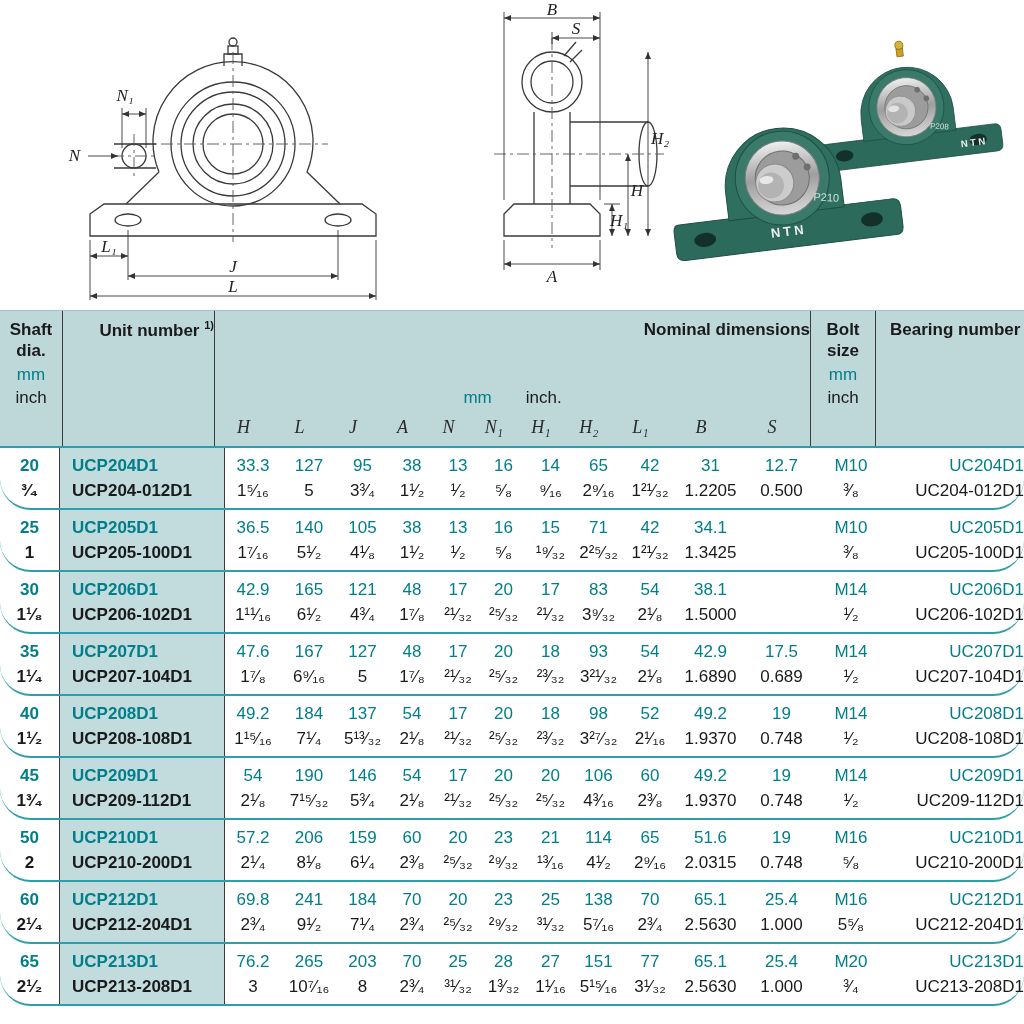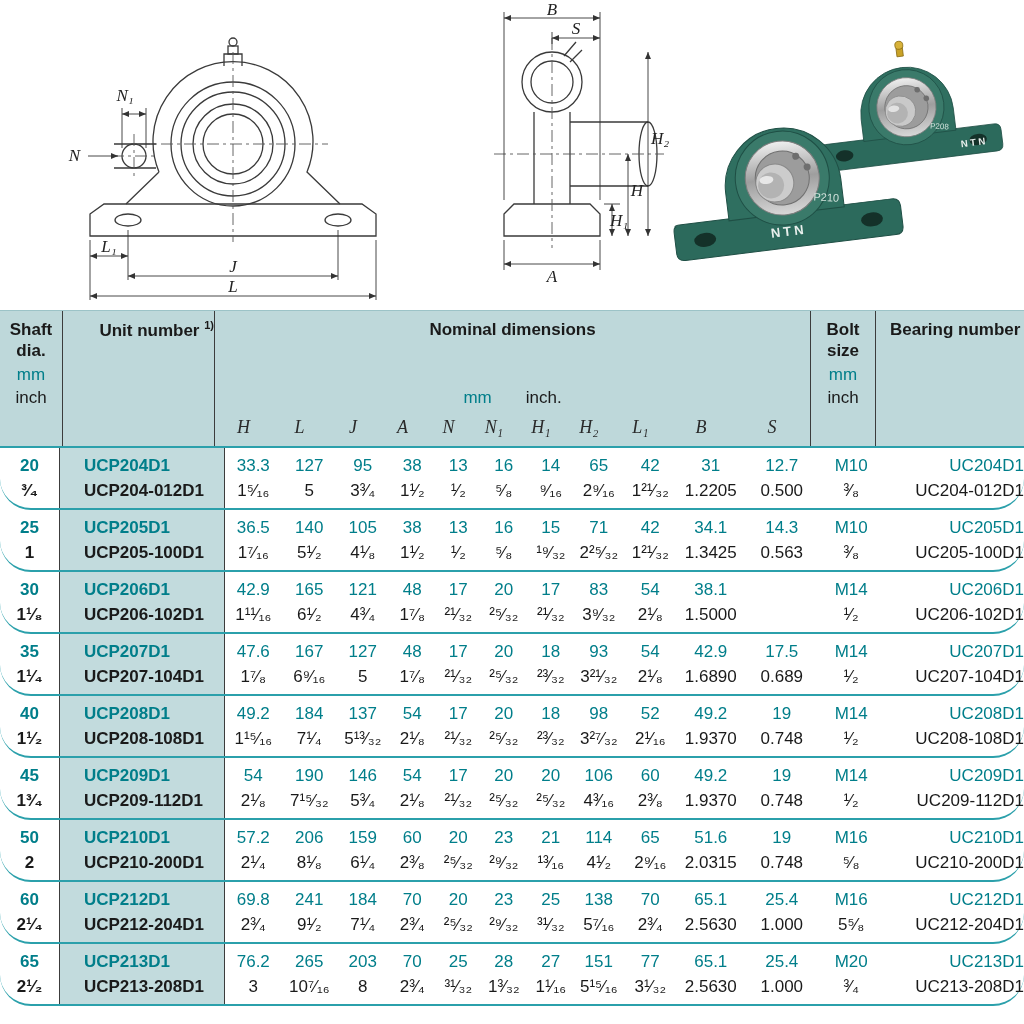--- a/index.html
+++ b/index.html
@@ -28,29 +28,29 @@
   .h-unit{width:153px;align-items:flex-end;text-align:center;padding-top:8px;border-left:1px solid var(--vline);border-right:1px solid var(--vline);}
   .h-dims{width:595px;}
   .h-bolt{width:66px;align-items:center;text-align:center;padding-top:8px;border-left:1px solid var(--vline);border-right:1px solid var(--vline);}
   .h-bearing{width:148px;padding:8px 0 0 14px;}
   .htitle{font-weight:bold;line-height:1.25;}
   .sup-note{font-size:11px;vertical-align:super;font-weight:bold;}
   .units{line-height:1.35;}
   .u-mm{color:var(--teal);}
   .u-in{color:var(--ink);}
   .h-shaft .units,.h-bolt .units{margin-top:auto;margin-bottom:36px;}
-  .h-dims .htitle{text-align:center;padding-top:8px;}
+  .h-dims .htitle{text-align:right;padding-top:8px;}
   .dims-units{margin-top:auto;display:flex;justify-content:center;gap:34px;}
   .letters{height:38px;display:grid;grid-template-columns:57px 55px 52px 47px 45px 46px 48px 48px 55px 66px 76px;align-items:center;}
   .letters span{text-align:center;font-family:"Liberation Serif",serif;font-style:italic;font-size:18px;color:#2a2a2a;}
 
   .trow{height:62px;display:flex;background:#fff;border-bottom:2px solid var(--sep);font-size:17px;border-radius:31px;}
   .c{display:flex;flex-direction:column;justify-content:center;line-height:1.5;}
   .c-shaft{width:62px;align-items:center;font-weight:bold;}
-  .c-unit{width:173px;background:var(--tint);padding-left:24px;border-left:1px solid var(--vline);border-right:1px solid var(--vline);font-weight:bold;}
+  .c-unit{width:173px;background:var(--tint);padding-left:12px;border-left:1px solid var(--vline);border-right:1px solid var(--vline);font-weight:bold;}
   .c-dims{width:595px;display:grid;grid-template-columns:57px 55px 52px 47px 45px 46px 48px 48px 55px 66px 76px;}
   .dcell{display:flex;flex-direction:column;justify-content:center;align-items:center;line-height:1.5;}
   .c-bolt{width:66px;align-items:center;}
   .c-bearing{width:148px;padding-left:14px;text-align:right;}
   .mm{color:var(--teal);white-space:nowrap;}
   .in{color:var(--ink);white-space:nowrap;}
 </style>
 </head>
 <body>
 
@@ -357,24 +357,20 @@
               <span class="in">2²⁵⁄₃₂</span>
             </div>
             <div class="dcell">
               <span class="mm">42</span>
               <span class="in">1²¹⁄₃₂</span>
             </div>
             <div class="dcell">
               <span class="mm">34.1</span>
               <span class="in">1.3425</span>
             </div>
-            <div class="dcell">
-              <span class="mm">14.3</span>
-              <span class="in">0.563</span>
-            </div>
           </div>
           <div class="c c-bolt">
             <span class="mm">M10</span>
             <span class="in">³⁄₈</span>
           </div>
           <div class="c c-bearing">
             <span class="mm">UC205D1</span>
             <span class="in">UC205-100D1</span>
           </div>
         </div>

